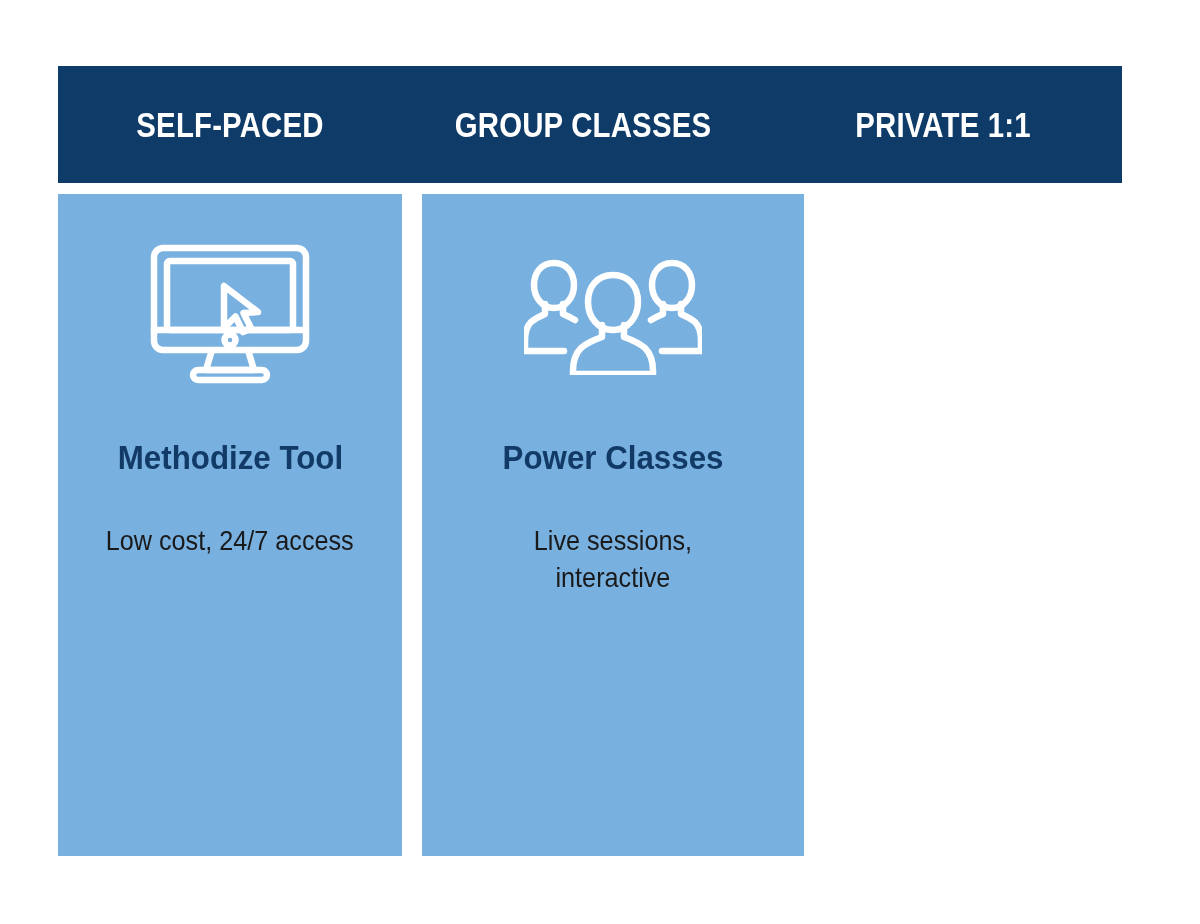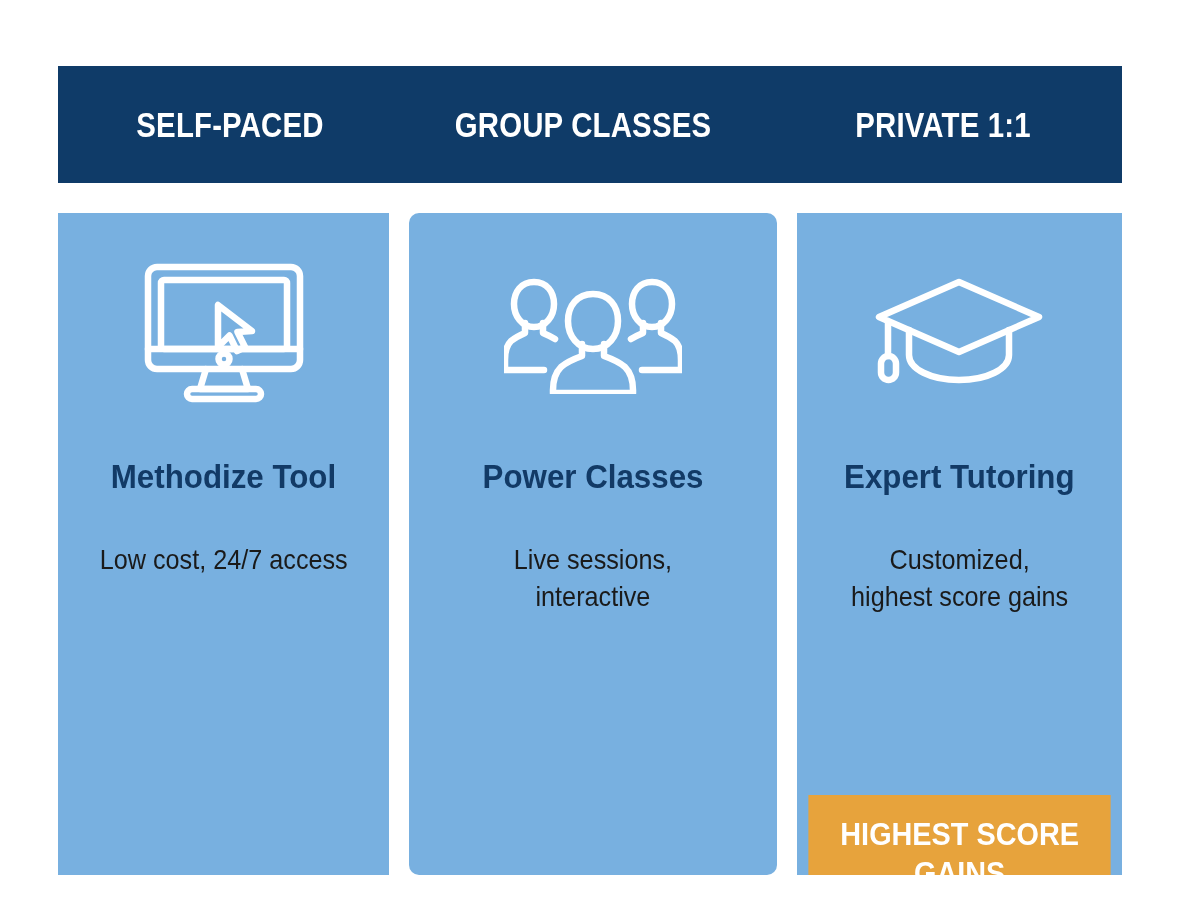--- a/index.html
+++ b/index.html
@@ -54,32 +54,31 @@
   
   .columns {
     position: absolute;
     left: 0;
     top: 128px;
     width: 1064px;
     height: 662px;
     display: flex;
     flex-direction: row;
     gap: 20px;
-    margin-top: 19px;
   }
   .column {
     position: relative;
     background: #78B0E0;
     display: flex;
     flex-direction: column;
     align-items: center;
     overflow: hidden;
   }
   .column.col1 { width: 344px; }
-  .column.col2 { width: 382px; border-radius: 10px; }
+  .column.col2 { width: 382px; }
   .column.col3 { width: 338px; }
 
   .icon-wrap {
     margin-top: 44px;
     height: 150px;
     display: flex;
     align-items: center;
     justify-content: center;
   }
   .icon-wrap svg { display: block; }
@@ -169,34 +168,15 @@
           <path d="M78 74 L78 86 C78 86 64 91 57 97 C51 103 49 111 49 120 L49 123 L129 123 L129 120 C129 111 127 103 121 97 C114 91 100 86 100 86 L100 74"></path>
         </svg>
       </div>
       <div class="card-title">Power Classes</div>
       <div class="card-desc">
         <div>Live sessions,</div>
         <div>interactive</div>
       </div>
     </div>
 
-    <div class="column col3">
-      <div class="icon-wrap">
-        <svg width="170" height="112" viewBox="0 0 170 112" fill="none" stroke="#ffffff" stroke-width="6.5" stroke-linecap="round" stroke-linejoin="round">
-          <path d="M85 6 L165 41 L85 76 L5 41 Z"></path>
-          <path d="M35 54 L35 79 C35 93 57 104 85 104 C113 104 135 93 135 79 L135 54"></path>
-          <path d="M14 46 L14 80"></path>
-          <rect x="7" y="80" width="15" height="24" rx="7.5"></rect>
-        </svg>
-      </div>
-      <div class="card-title">Expert Tutoring</div>
-      <div class="card-desc">
-        <div>Customized,</div>
-        <div>highest score gains</div>
-      </div>
-      <div class="badge">
-        <div>HIGHEST SCORE</div>
-        <div>GAINS</div>
-      </div>
-    </div>
 
   </div>
 </div>
 
 </body></html>

